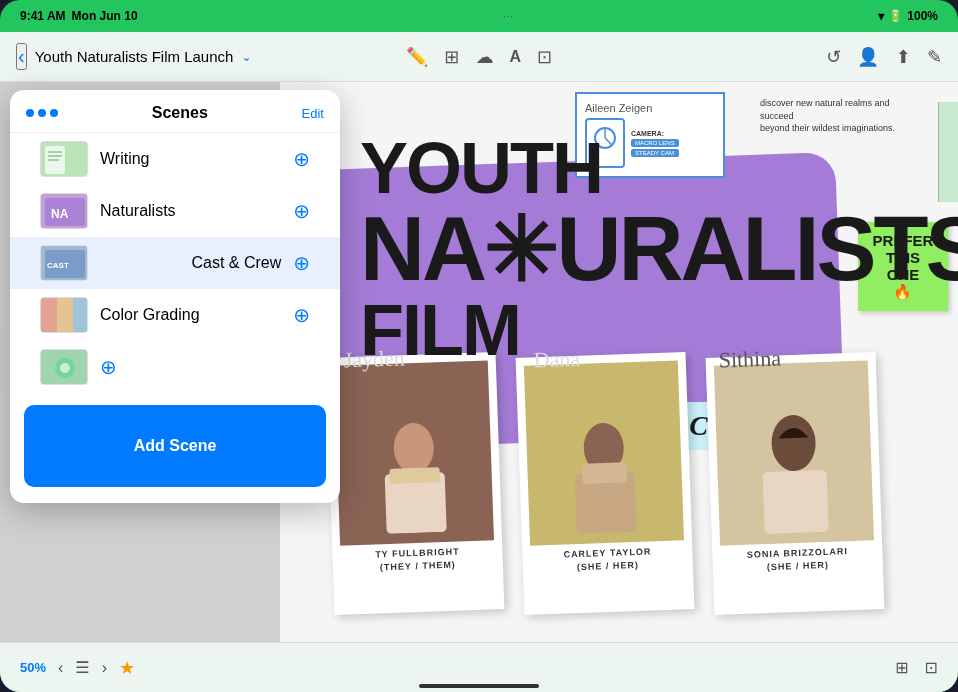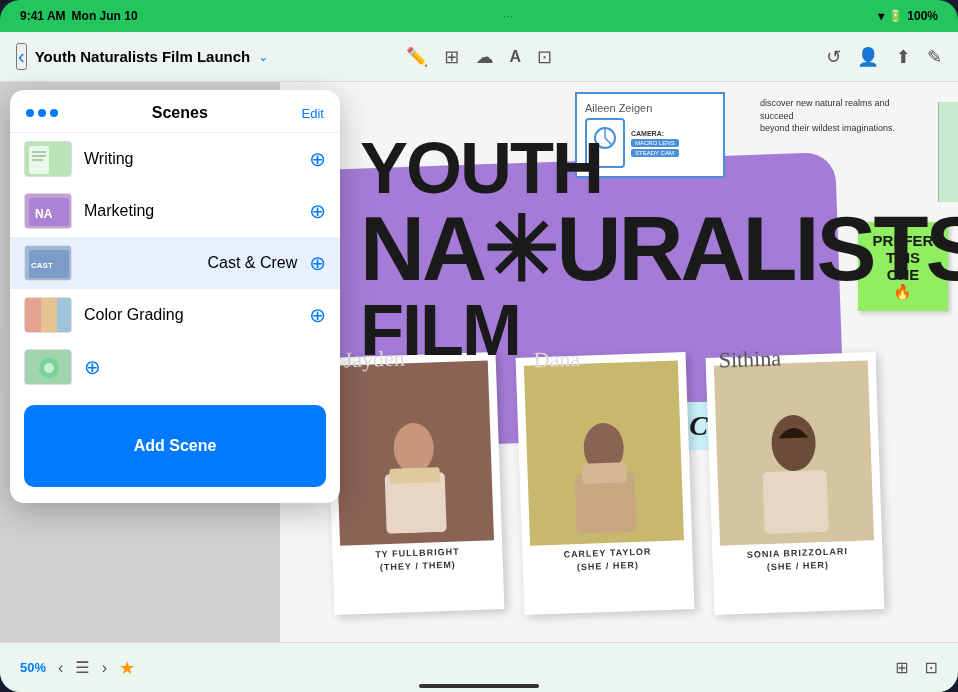--- a/index.html
+++ b/index.html
@@ -66,21 +66,21 @@
     .toolbar-back {
       color: #007AFF;
       font-size: 16px;
       cursor: pointer;
       display: flex;
       align-items: center;
       gap: 4px;
     }
     .toolbar-title {
       font-size: 15px;
-      font-weight: 700;
+      font-weight: 400;
       color: #000;
     }
     .toolbar-chevron { color: #007AFF; font-size: 12px; }
     .toolbar-center {
       display: flex;
       align-items: center;
       gap: 16px;
       flex: 1;
       justify-content: center;
     }
@@ -321,21 +321,21 @@
     .scenes-edit {
       font-size: 13px;
       color: #007AFF;
       cursor: pointer;
     }
 
     
     .scene-item {
       display: flex;
       align-items: center;
-      padding: 8px 14px;
+      padding: 8px 30px;
       gap: 12px;
       cursor: pointer;
       position: relative;
     }
     .scene-item.active { background: #E8F0FE; text-align: right; }
 
     .scene-thumb {
       width: 48px;
       height: 36px;
       border-radius: 4px;
@@ -579,21 +579,21 @@
 
     
     <div class="scene-item">
       <div class="scene-thumb thumb-production">
         <svg width="48" height="36" viewBox="0 0 48 36">
           <rect width="48" height="36" fill="#c4a0d4"></rect>
           <rect x="4" y="4" width="40" height="28" rx="2" fill="#9B6FD4" opacity="0.6"></rect>
           <text x="10" y="24" font-size="12" fill="white" font-weight="bold">NA</text>
         </svg>
       </div>
-      <span class="scene-label">Marketing</span>
+      <span class="scene-label">Naturalists</span>
       <span class="scene-more">⊕</span>
     </div>
 
     
     <div class="scene-item active">
       <div class="scene-thumb thumb-cast">
         <svg width="48" height="36" viewBox="0 0 48 36">
           <rect width="48" height="36" fill="#a0b8d4"></rect>
           <rect x="4" y="4" width="40" height="28" rx="2" fill="#6B8EC4" opacity="0.7"></rect>
           <text x="6" y="22" font-size="8" fill="white" font-weight="bold">CAST</text>

